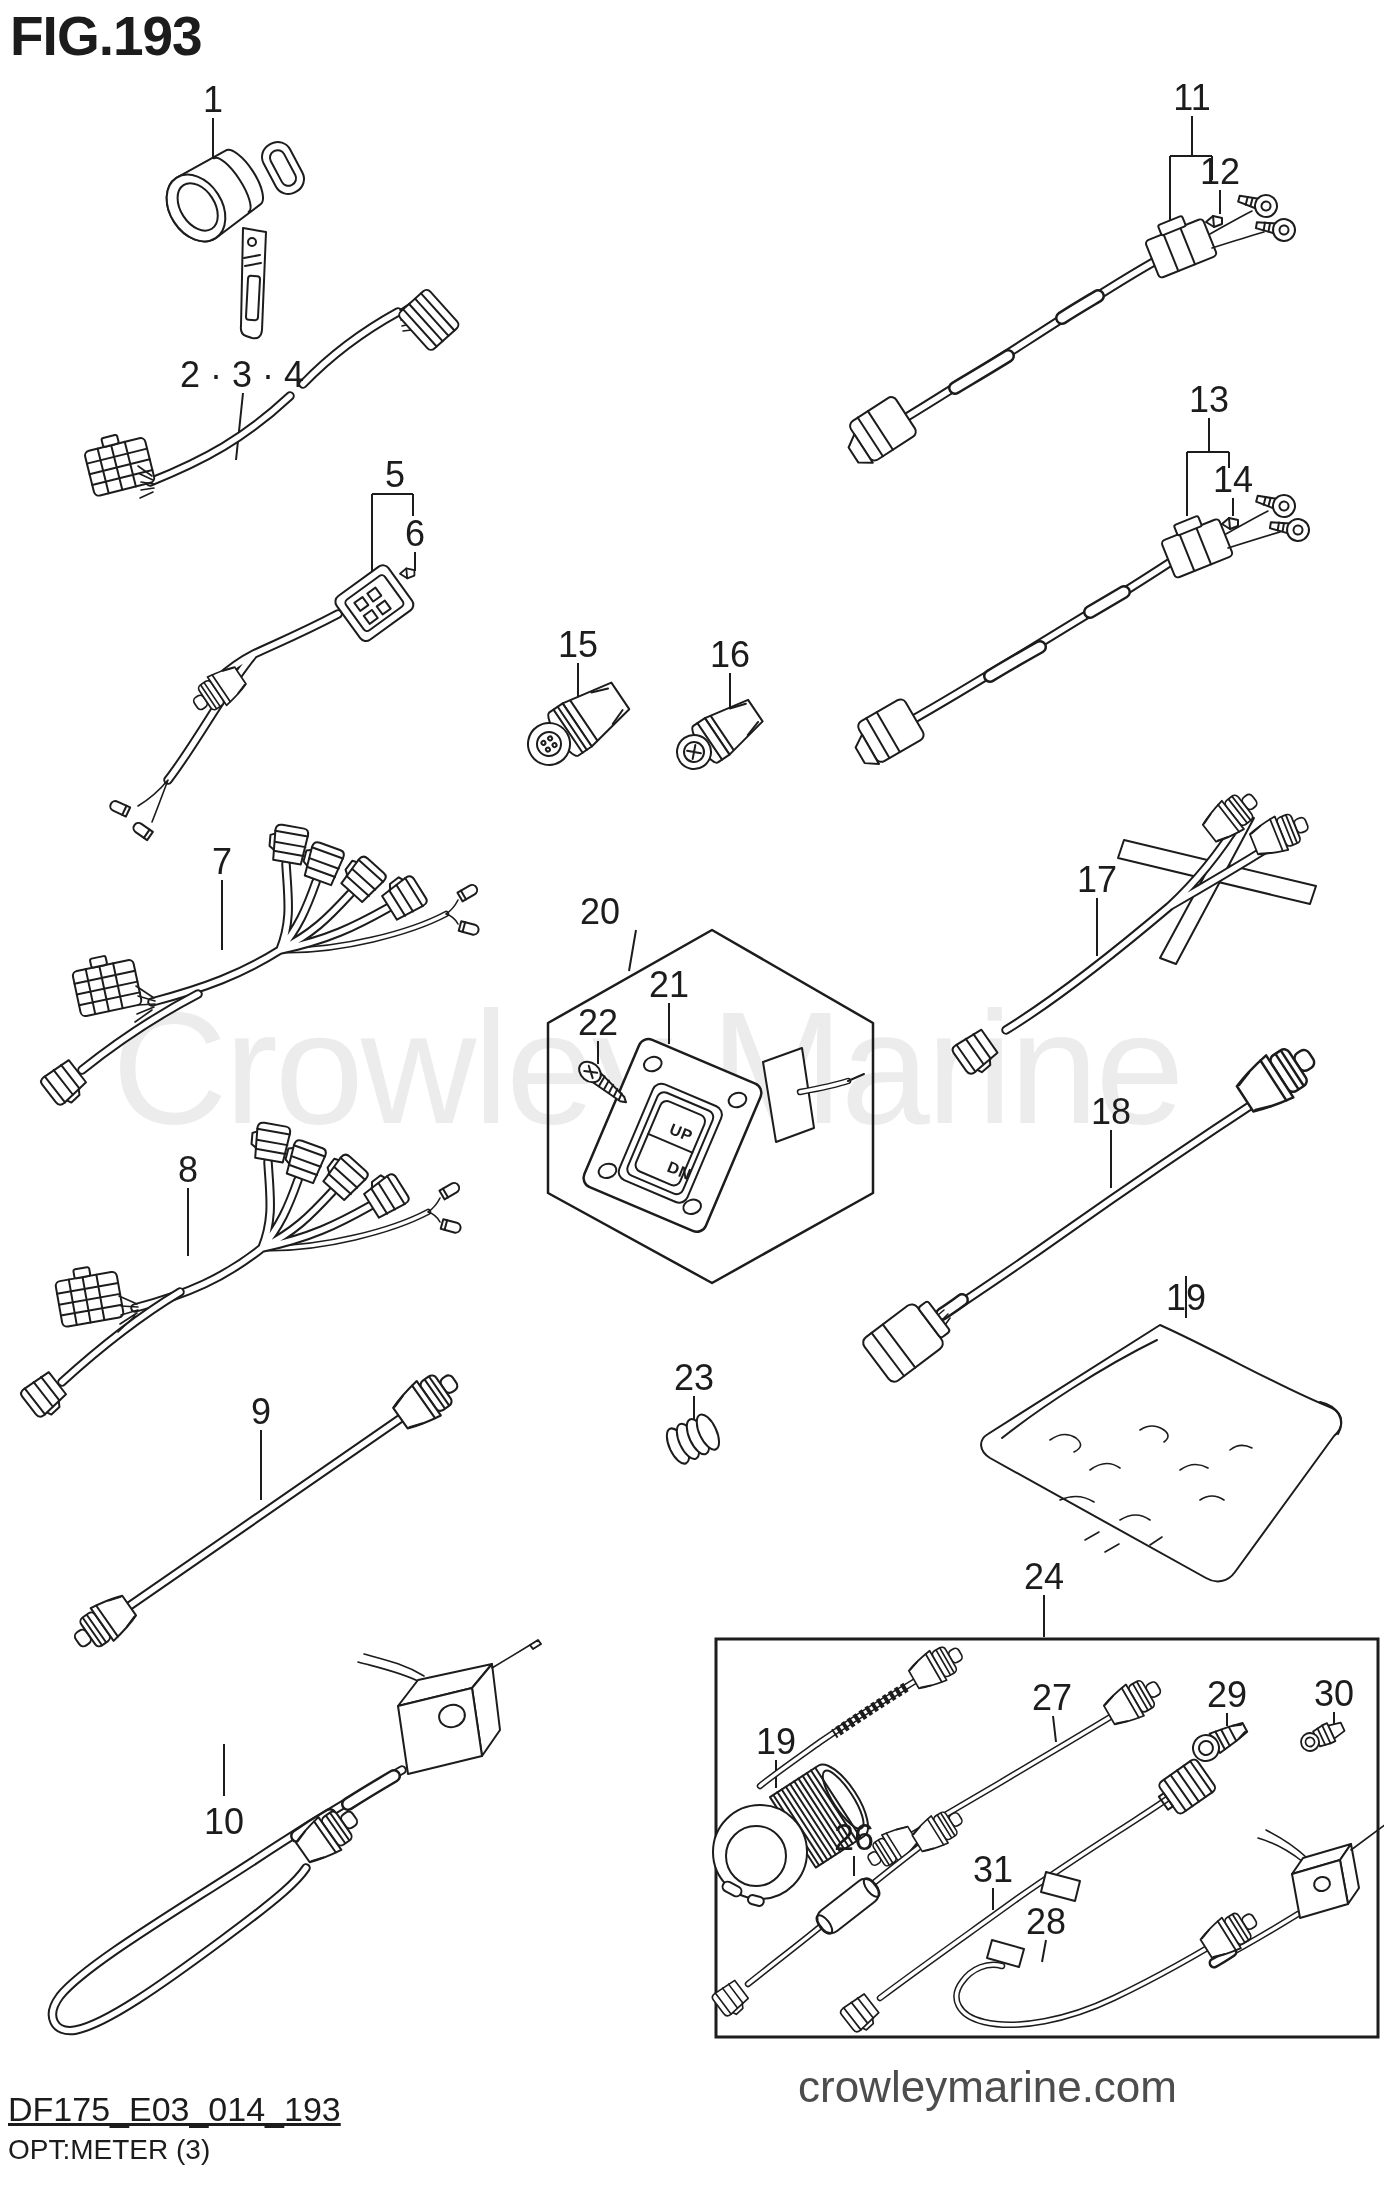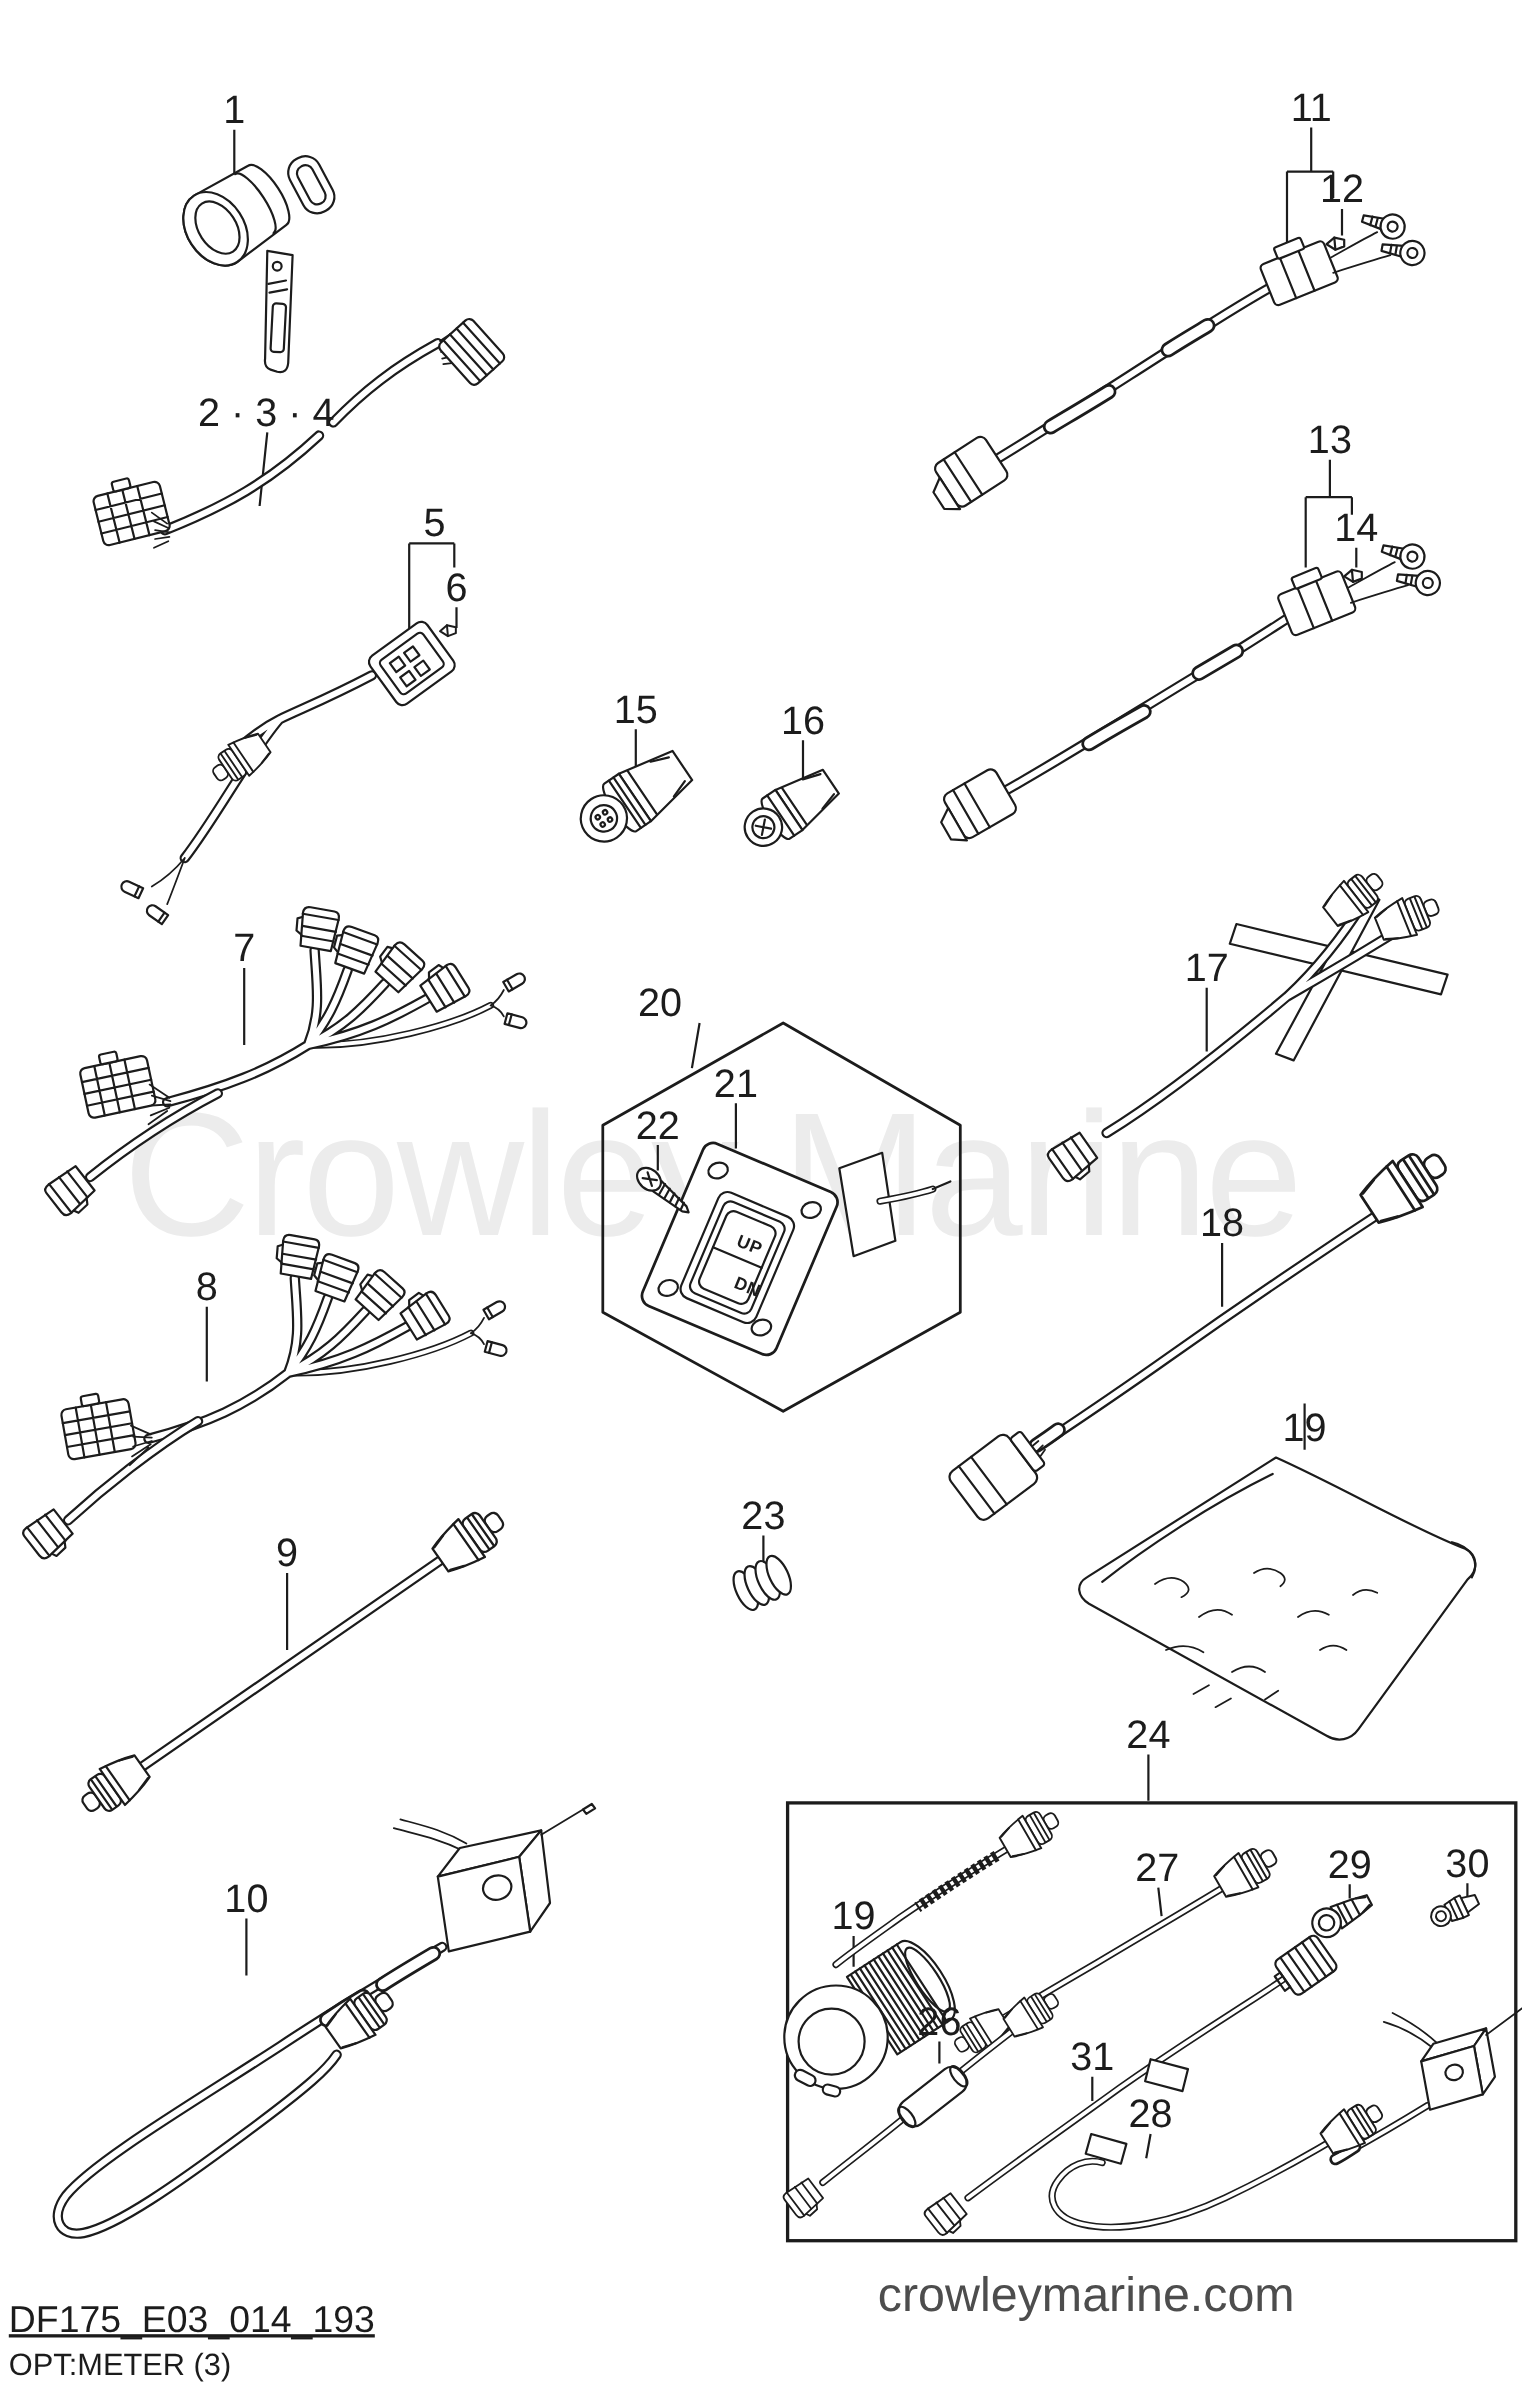--- a/index.html
+++ b/index.html
@@ -35,20 +35,21 @@
   .ovi{stroke:#fff;stroke-width:9;fill:none;stroke-linecap:round;}
   .bx {stroke:var(--line);stroke-width:3;fill:none;}
 </style>
 </head>
 <body>
 
 <div id="page">
 
   <div id="watermark">Crowley Marine</div>
 
+  <div id="fig-title">FIG.193</div>
 
   <svg id="art" width="1384" height="2186" viewBox="0 0 1384 2186">
     <defs>
 
       <g id="barrel">
         <rect class="sw" x="-3" y="-8" width="13" height="16" rx="5"></rect>
         <rect class="sw" x="10" y="-17" width="17" height="34" rx="5"></rect>
         <path class="s" d="M15,-16 V16 M20,-16.5 V16.5"></path>
         <path class="sw" d="M27,-20 C40,-18 52,-15 60,-12 L60,12 C52,15 40,18 27,20 Z"></path>
         <path class="s" d="M33,-19 V19"></path>
@@ -556,21 +557,21 @@
   <div id="site-text">crowleymarine.com</div>
 
   <div id="labels">
       <span class="part-label" style="left: 213px; top: 100px;">1</span>
       <span class="part-label" style="left: 242px; top: 375px;">2 · 3 · 4</span>
       <span class="part-label" style="left: 395px; top: 475px;">5</span>
       <span class="part-label" style="left: 415px; top: 534px;">6</span>
       <span class="part-label" style="left: 222px; top: 862px;">7</span>
       <span class="part-label" style="left: 188px; top: 1170px;">8</span>
       <span class="part-label" style="left: 261px; top: 1412px;">9</span>
-      <span class="part-label" style="left: 224px; top: 1726px; text-align: right;">10</span>
+      <span class="part-label" style="left: 224px; top: 1822px; text-align: right;">10</span>
       <span class="part-label" style="left: 1192px; top: 98px;">11</span>
       <span class="part-label" style="left: 1220px; top: 172px;">12</span>
       <span class="part-label" style="left: 1209px; top: 400px;">13</span>
       <span class="part-label" style="left: 1233px; top: 480px;">14</span>
       <span class="part-label" style="left: 578px; top: 645px;">15</span>
       <span class="part-label" style="left: 730px; top: 655px;">16</span>
       <span class="part-label" style="left: 1097px; top: 880px;">17</span>
       <span class="part-label" style="left: 1111px; top: 1112px;">18</span>
       <span class="part-label" style="left: 1186px; top: 1258px; margin-top: 40px;">19</span>
       <span class="part-label" style="left: 600px; top: 912px;">20</span>

